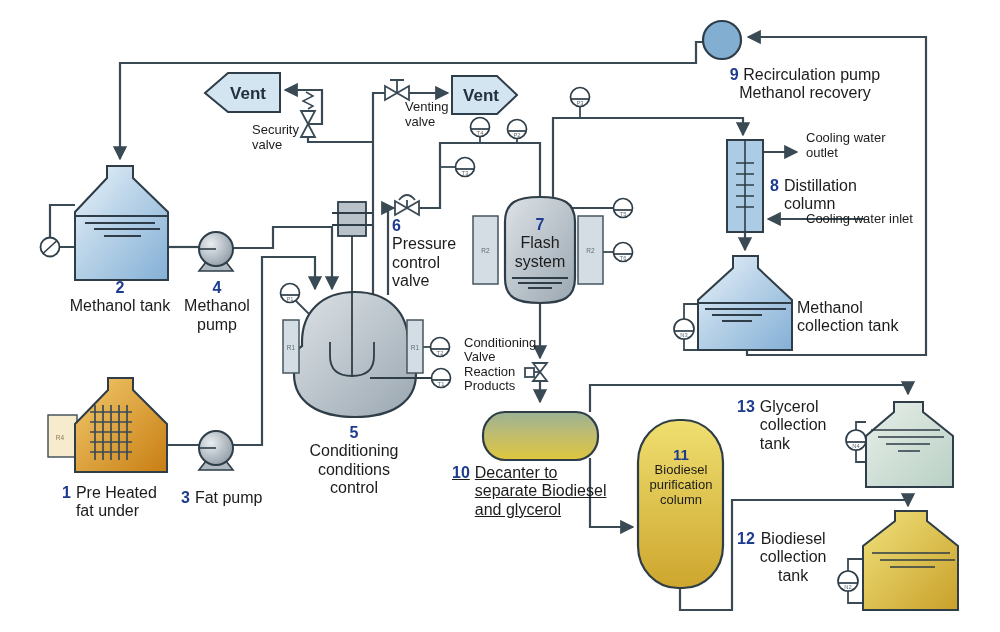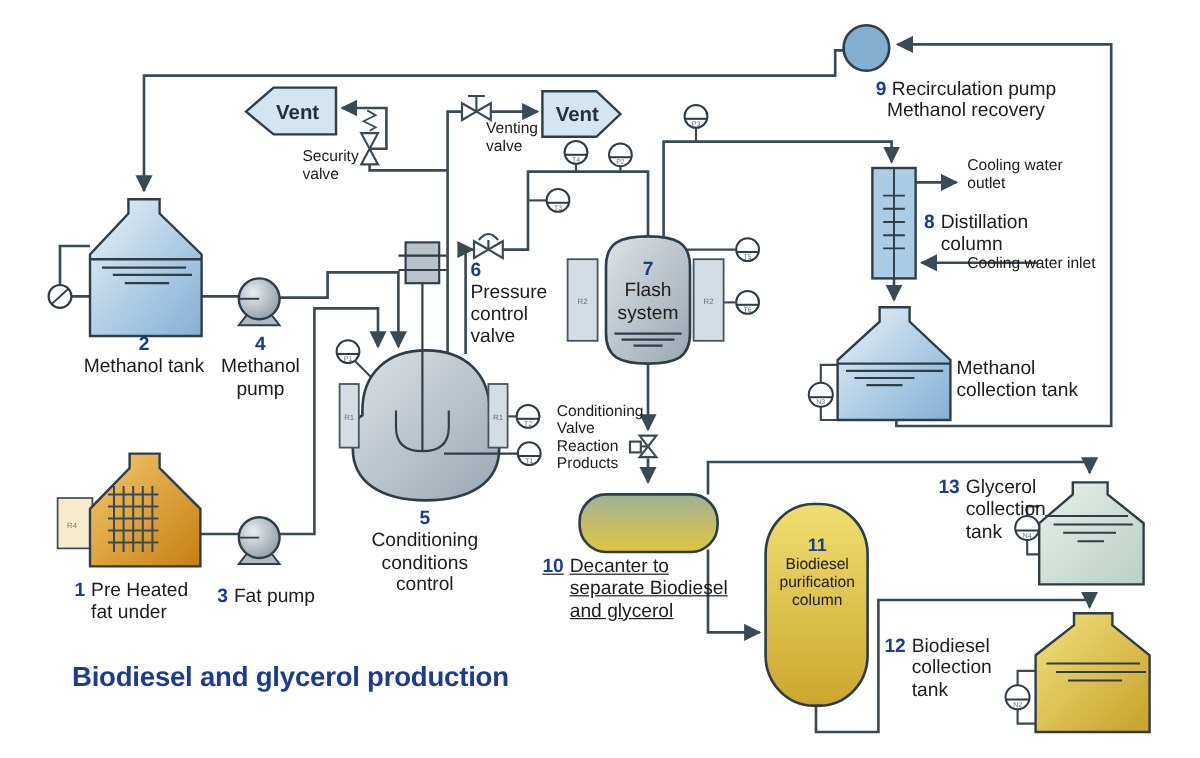--- a/index.html
+++ b/index.html
@@ -342,30 +342,30 @@
   </span>
 </div>
 
 <div class="lbl ctr md" style="left:641px;top:446px;width:80px;">
   <div class="num" style="font-size:15px;">11</div>
   <div>Biodiesel</div>
   <div>purification</div>
   <div>column</div>
 </div>
 
-<div class="lbl row" style="left:737px;top:530px;">
+<div class="lbl row" style="left:737px;top:530px;text-align:center;">
   <span class="num">12</span>
   <span>
     <div>Biodiesel</div>
     <div>collection</div>
     <div>tank</div>
   </span>
 </div>
 
-<div class="lbl row" style="left:737px;top:398px;margin-left:45px;">
+<div class="lbl row" style="left:737px;top:398px;">
   <span class="num">13</span>
   <span>
     <div>Glycerol</div>
     <div>collection</div>
     <div>tank</div>
   </span>
 </div>
 
 <div class="lbl" style="left:797px;top:299px;">
   <div>Methanol</div>
@@ -390,16 +390,15 @@
 <div class="lbl sm" style="left:806px;top:212px;">Cooling water inlet</div>
 
 <div class="lbl xs" style="left:464px;top:336px;">
   <div>Conditioning</div>
   <div>Valve</div>
   <div>Reaction</div>
   <div>Products</div>
 </div>
 
 <div class="title">
-  <div>Biodiesel and glycerol production</div>
 </div>
 
 </div>
 
 </body></html>

